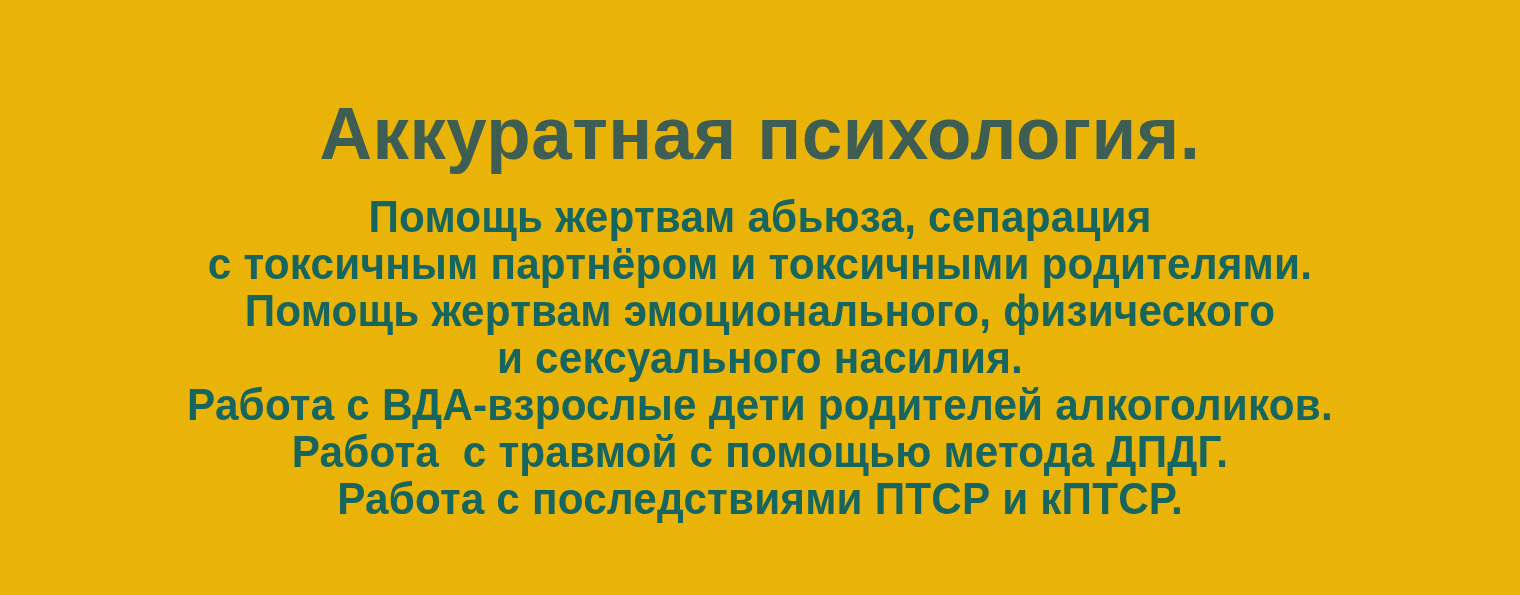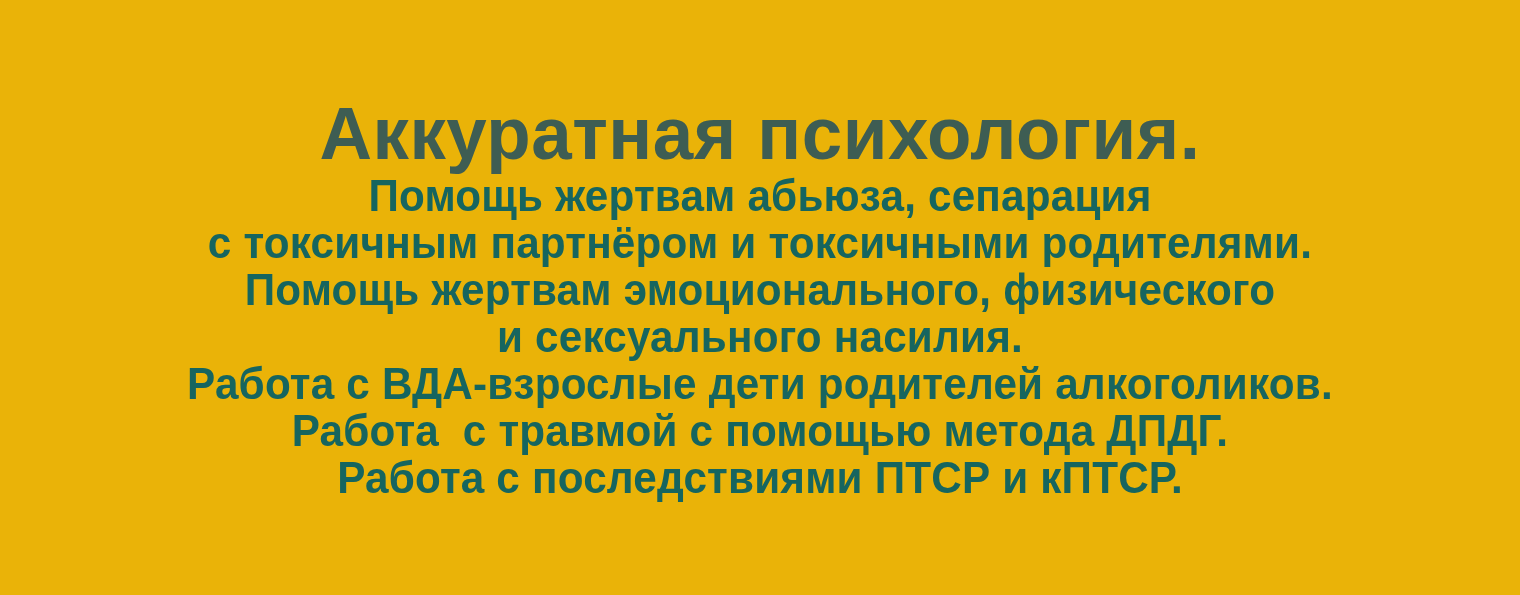--- a/index.html
+++ b/index.html
@@ -39,21 +39,21 @@
     position: absolute;
     left: 50%;
     top: 96px;
     transform: translateX(-50%) scaleX(0.97);
     transform-origin: center top;
   }
 
   .body-block {
     position: absolute;
     left: 50%;
-    top: 172px;
+    top: 193px;
     transform: translateX(-50%);
     width: 1300px;
     text-align: center;
   }
 
   .body-line {
     color: #16655f;
     font-family: "Liberation Sans", "DejaVu Sans", sans-serif;
     font-weight: 700;
     font-size: 44px;

